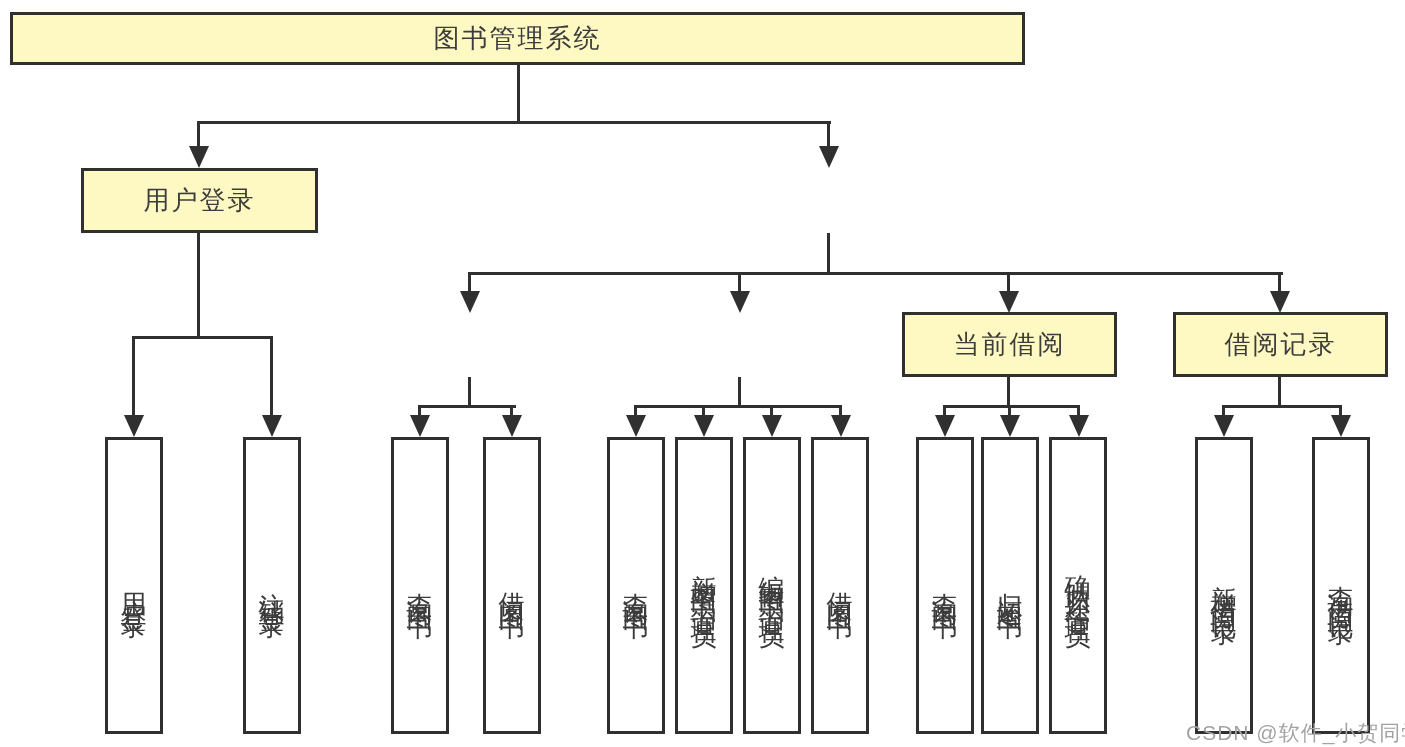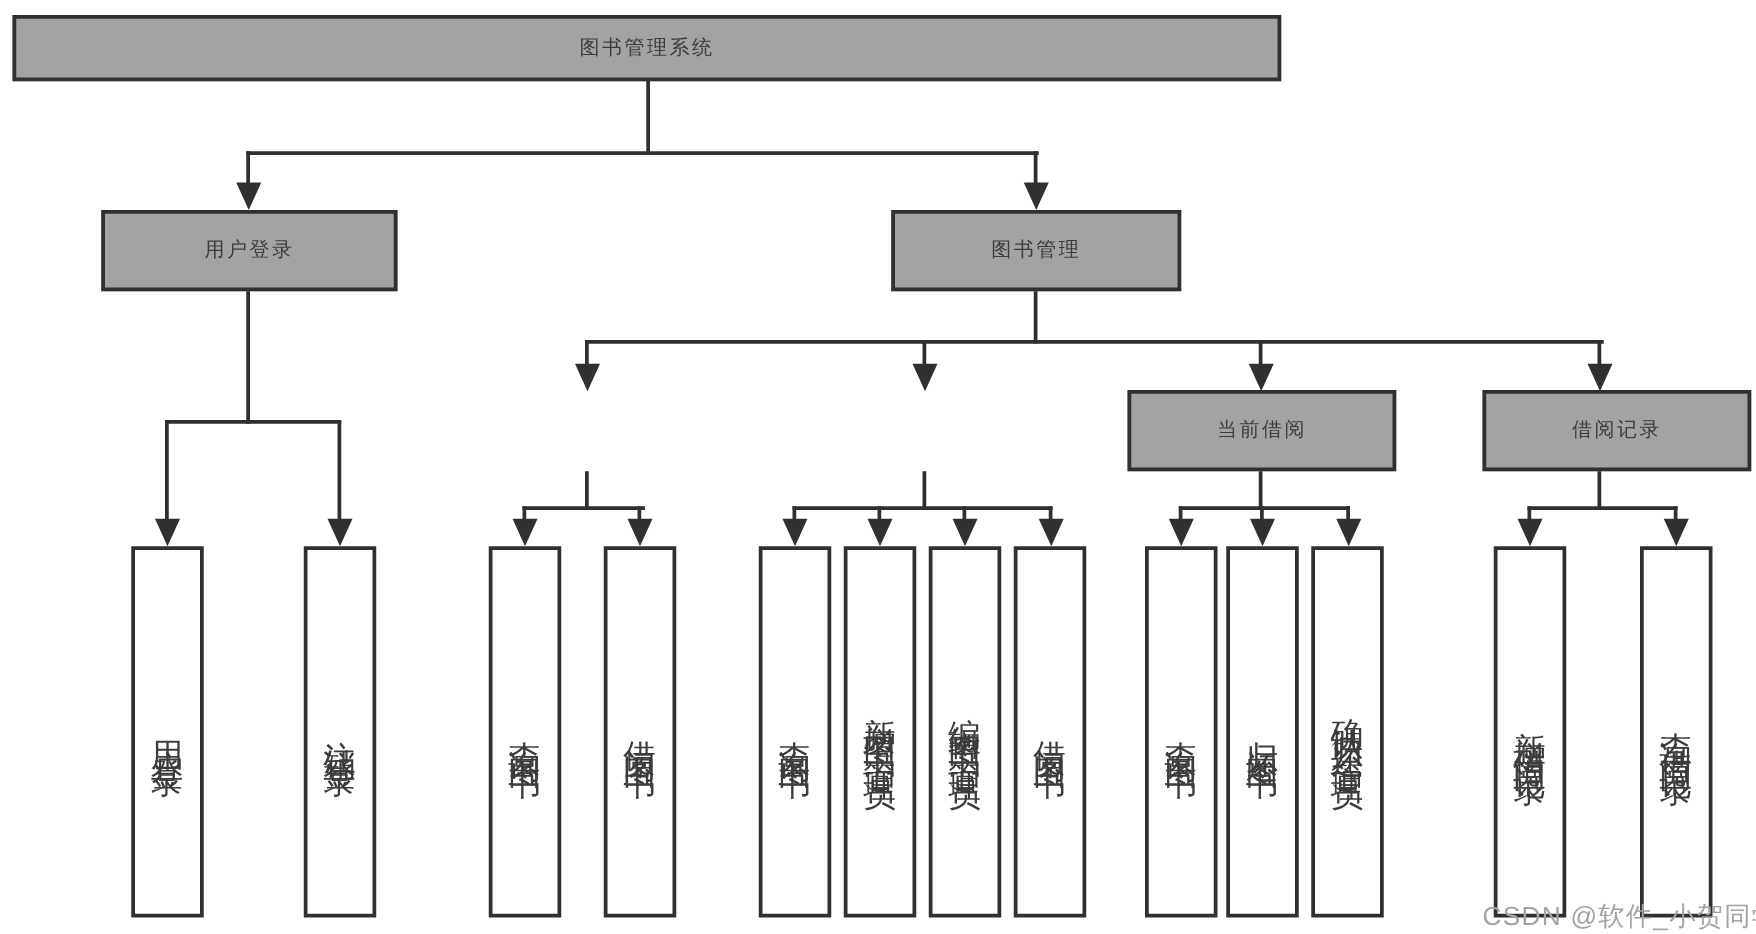--- a/index.html
+++ b/index.html
@@ -7,27 +7,27 @@
     position: relative;
     width: 1405px;
     height: 747px;
     background: #ffffff;
     overflow: hidden;
     font-family: "Liberation Sans", "DejaVu Sans", sans-serif;
     color: #3c3c3c;
   }
   .box {
     position: absolute;
-    background: #a3a3a3;
+    background: #fef9c3;
     border: 3px solid #303030;
     box-sizing: border-box;
     display: flex;
     align-items: center;
     justify-content: center;
-    font-size: 16px;
+    font-size: 26px;
     letter-spacing: 2px;
     white-space: nowrap;
   }
   .vbox {
     position: absolute;
     background: #ffffff;
     border: 3px solid #303030;
     box-sizing: border-box;
     width: 58px;
     height: 297px;
@@ -65,42 +65,41 @@
   <div class="box" style="left:10px; top:12px; width:1015px; height:53px;">图书管理系统</div>
 
   <div class="vline" style="left:517px; top:64px; height:58px;"></div>
   <div class="hline" style="left:197px; top:121px; width:634px;"></div>
   <div class="vline" style="left:197px; top:121px; height:28px;"></div>
   <div class="arrow" style="left:189px; top:146px;"></div>
   <div class="vline" style="left:827px; top:121px; height:28px;"></div>
   <div class="arrow" style="left:819px; top:146px;"></div>
 
   <div class="box" style="left:81px; top:168px; width:237px; height:65px;">用户登录</div>
-  <div class="box" style="left:713px; top:168px; width:232px; height:65px;">图书管理</div>
 
   <div class="vline" style="left:197px; top:233px; height:106px;"></div>
   <div class="hline" style="left:132px; top:336px; width:141px;"></div>
   <div class="vline" style="left:132px; top:336px; height:82px;"></div>
   <div class="arrow" style="left:124px; top:415px;"></div>
   <div class="vline" style="left:270px; top:336px; height:82px;"></div>
   <div class="arrow" style="left:262px; top:415px;"></div>
 
   <div class="vline" style="left:827px; top:233px; height:42px;"></div>
   <div class="hline" style="left:468px; top:272px; width:815px;"></div>
   <div class="vline" style="left:468px; top:272px; height:22px;"></div>
   <div class="arrow" style="left:460px; top:291px;"></div>
   <div class="vline" style="left:738px; top:272px; height:22px;"></div>
   <div class="arrow" style="left:730px; top:291px;"></div>
   <div class="vline" style="left:1007px; top:272px; height:22px;"></div>
   <div class="arrow" style="left:999px; top:291px;"></div>
   <div class="vline" style="left:1278px; top:272px; height:22px;"></div>
   <div class="arrow" style="left:1270px; top:291px;"></div>
 
   <div class="box" style="left:902px; top:312px; width:215px; height:65px;">当前借阅</div>
-  <div class="box" style="left:1173px; top:312px; width:215px; height:65px;margin-left:13px;">借阅记录</div>
+  <div class="box" style="left:1173px; top:312px; width:215px; height:65px;">借阅记录</div>
 
   <div class="vline" style="left:468px; top:377px; height:31px;"></div>
   <div class="hline" style="left:418px; top:405px; width:98px;"></div>
   <div class="vline" style="left:418px; top:405px; height:13px;"></div>
   <div class="arrow" style="left:410px; top:415px;"></div>
   <div class="vline" style="left:510px; top:405px; height:13px;"></div>
   <div class="arrow" style="left:502px; top:415px;"></div>
 
   <div class="vline" style="left:738px; top:377px; height:31px;"></div>
   <div class="hline" style="left:634px; top:405px; width:208px;"></div>

